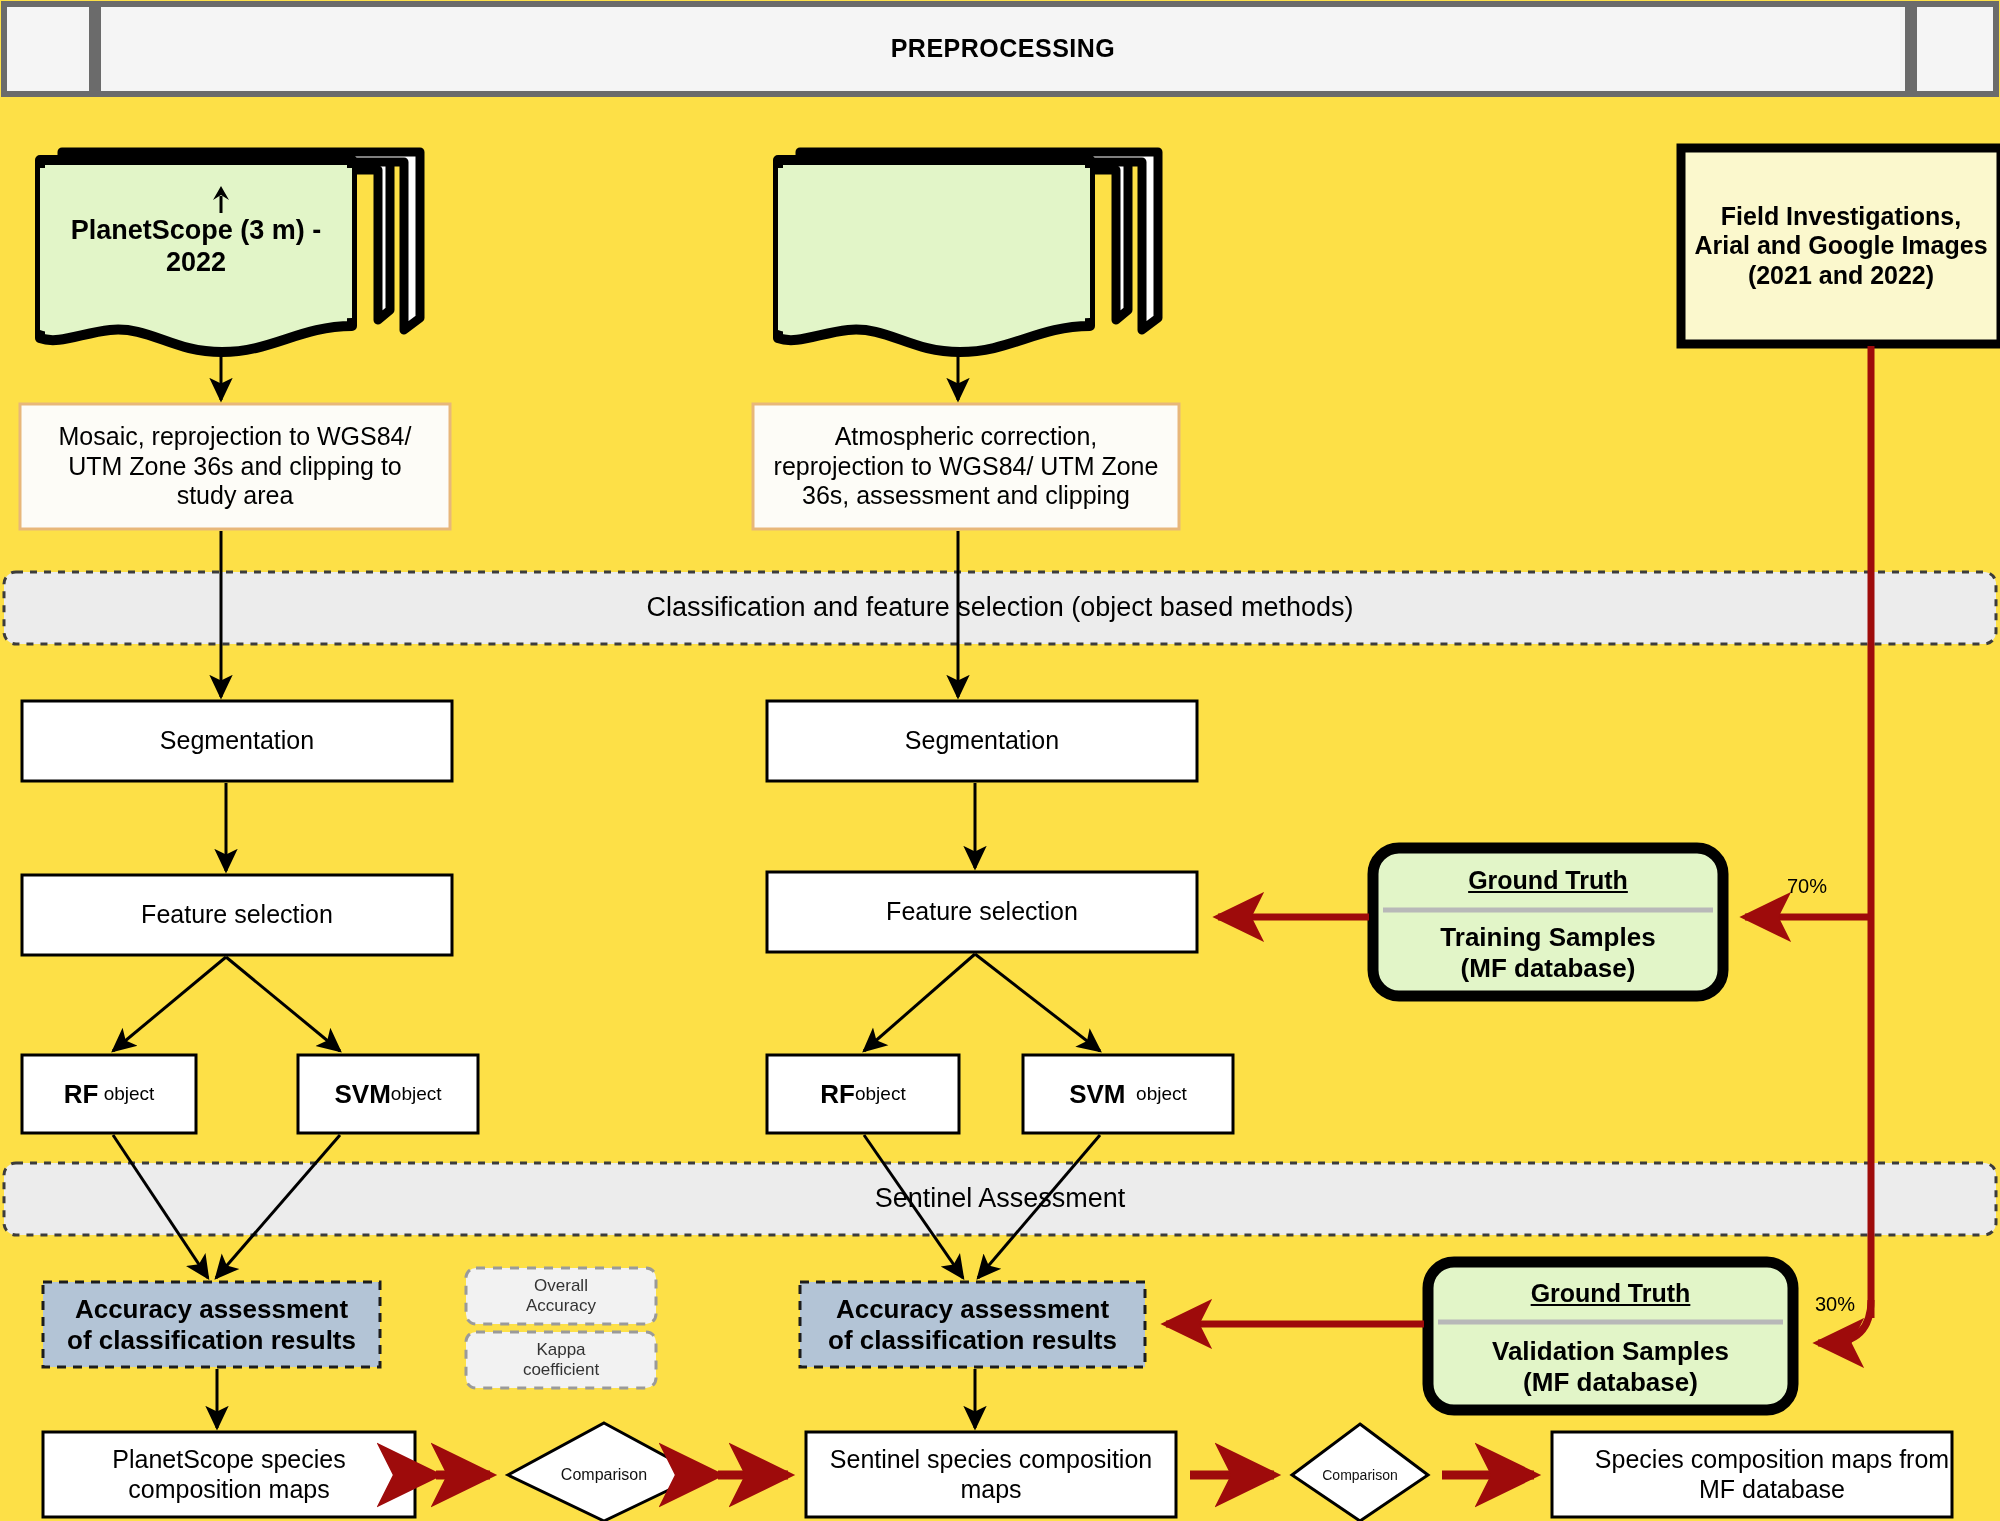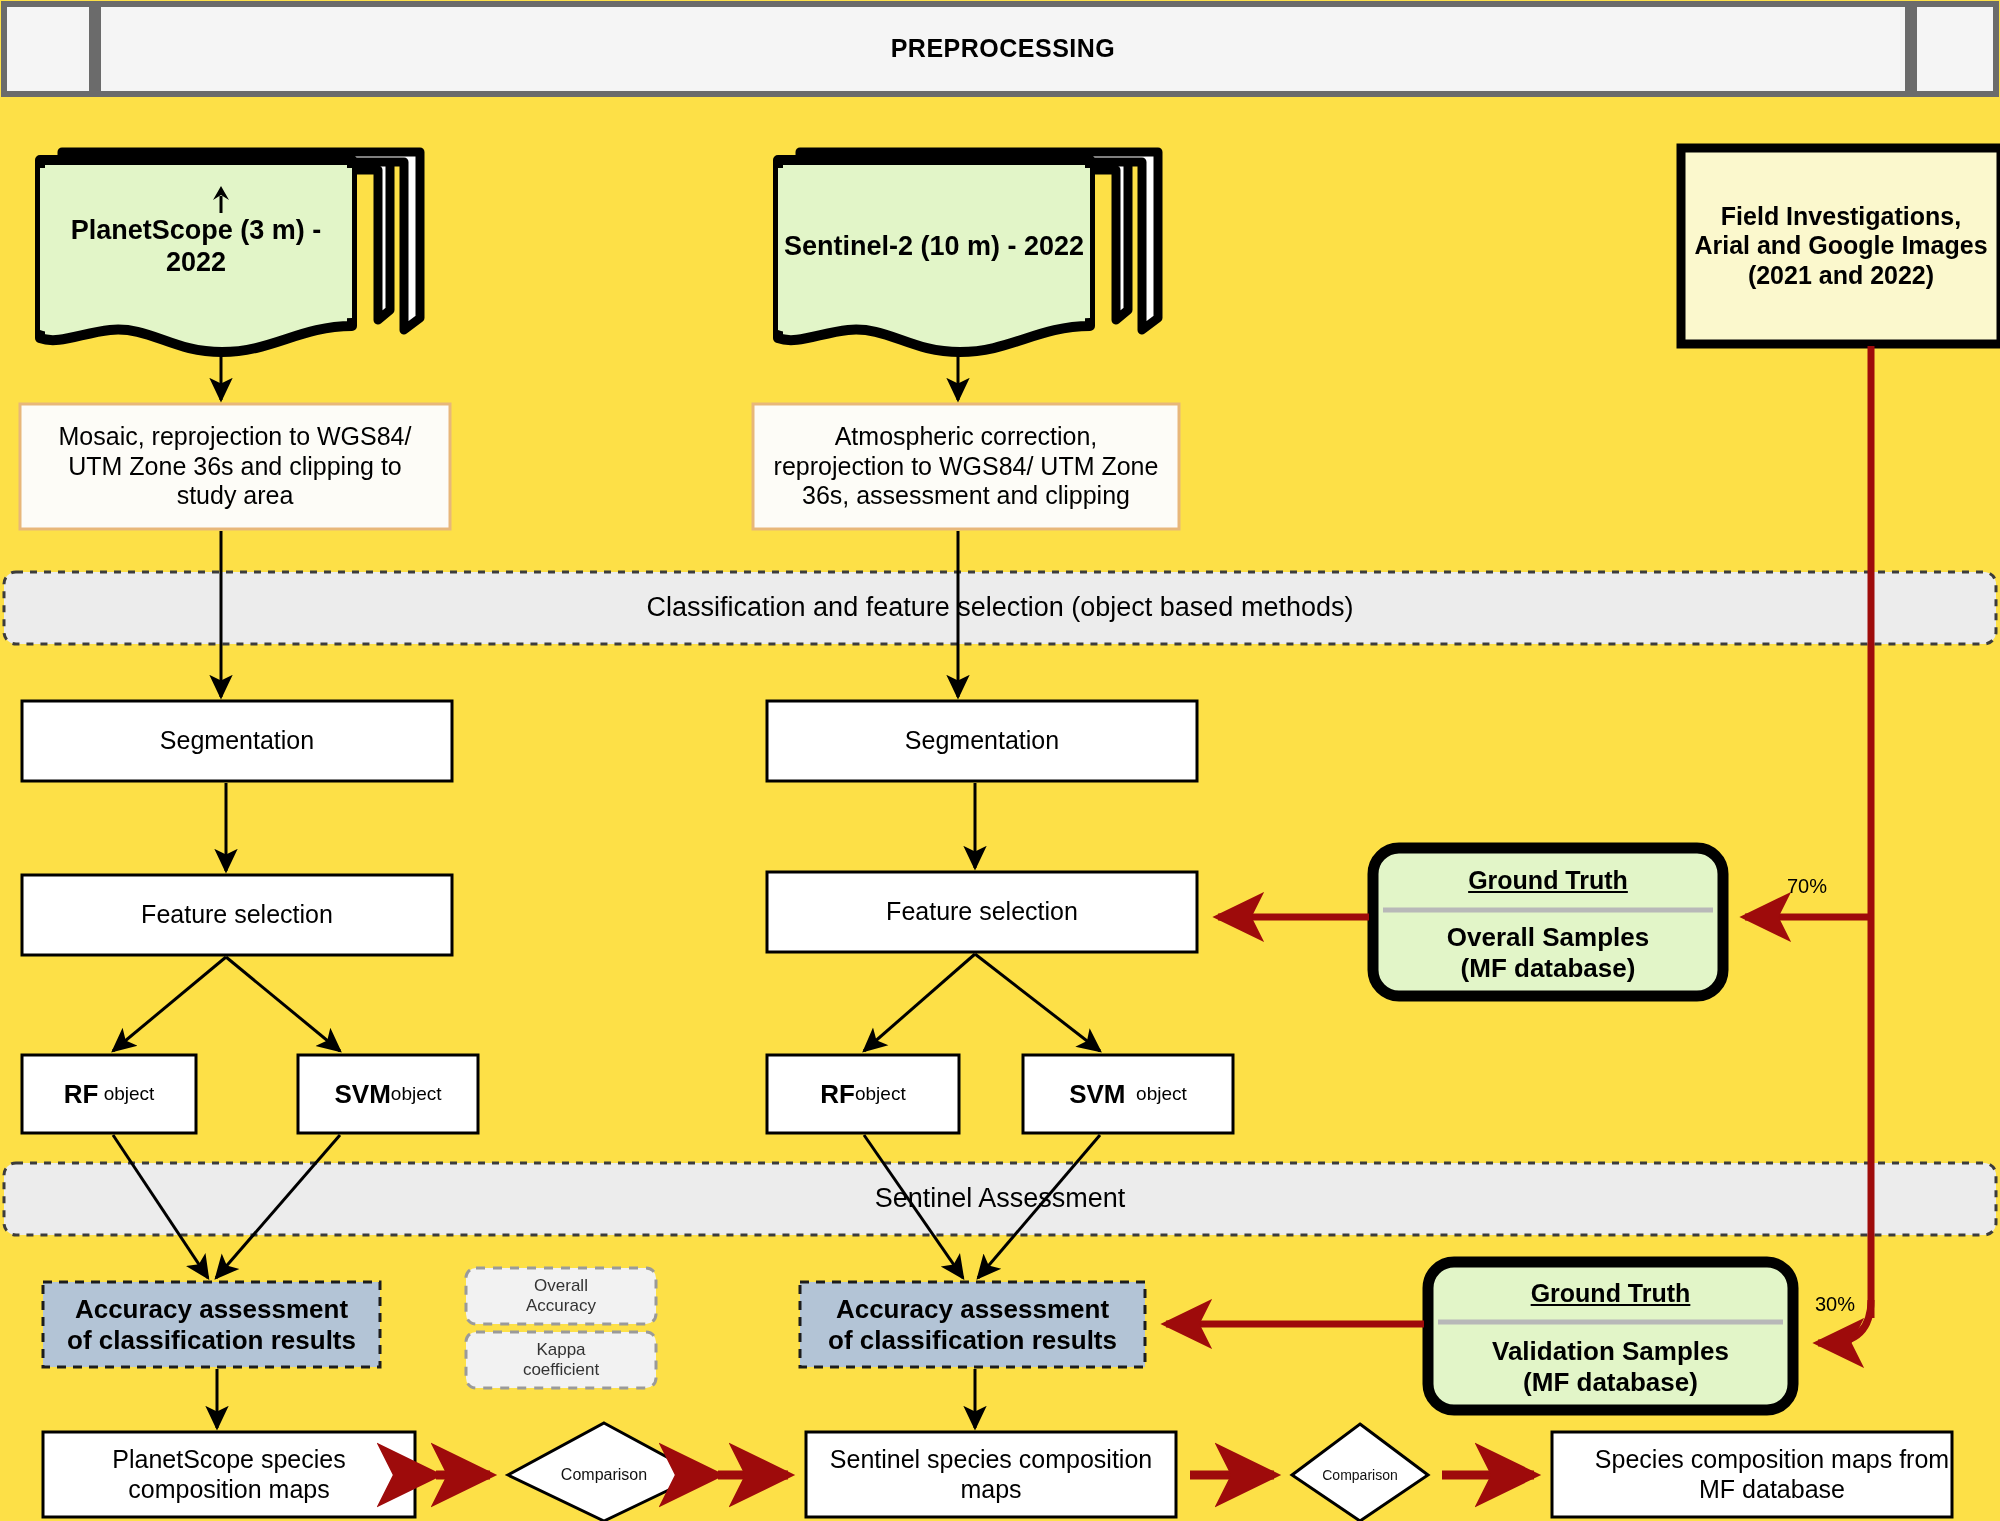--- a/index.html
+++ b/index.html
@@ -163,21 +163,20 @@
       <path d="M718,1475 L788,1475" marker-end="url(#arrRed)" marker-start="url(#arrRed)"></path>
       <path d="M1190,1475 L1274,1475" marker-end="url(#arrRed)"></path>
       <path d="M1442,1475 L1534,1475" marker-end="url(#arrRed)"></path>
     </g>
   </svg>
 
   <div class="node-text t-header" style="left:98px; top:4px; width:1810px; height:90px;">PREPROCESSING</div>
 
   <div class="node-text t-bold" style="left:40px; top:222px; width:312px; height:50px; font-size:27px;">PlanetScope (3 m) - 2022</div>
 
-  <div class="node-text t-bold" style="left:778px; top:222px; width:312px; height:50px; font-size:27px;">Sentinel-2 (10 m) - 2022</div>
 
   <div class="node-text t-bold" style="left:1681px; top:148px; width:320px; height:196px; white-space:pre-line; font-size:25px;">Field Investigations,
 Arial  and Google Images
 (2021 and 2022)</div>
 
   <div class="node-text t-plain" style="left:28px; top:404px; width:414px; height:125px; padding:0 10px;">Mosaic, reprojection to WGS84/ UTM Zone 36s and clipping to study area</div>
 
   <div class="node-text t-plain" style="left:761px; top:404px; width:410px; height:125px; padding:0 12px;">Atmospheric correction, reprojection to WGS84/ UTM Zone 36s, assessment and clipping</div>
 
   <div class="node-text t-band" style="left:4px; top:572px; width:1992px; height:72px;">Classification and feature selection (object based methods)</div>
@@ -206,21 +205,21 @@
     <span class="sub">object</span>
   </div>
 
   <div class="node-text" style="left:1023px; top:1055px; width:210px; height:78px; font-size:26px;">
     <span style="font-weight:bold;">SVM</span>
     <span class="sub-sp">&nbsp;&nbsp;</span>
     <span class="sub">object</span>
   </div>
 
   <div class="node-text t-gt" style="left:1373px; top:855px; width:350px; height:52px;">Ground Truth</div>
-  <div class="node-text t-bold" style="left:1373px; top:914px; width:350px; height:78px; white-space:pre-line;">Overall Samples
+  <div class="node-text t-bold" style="left:1373px; top:914px; width:350px; height:78px; white-space:pre-line;">Training Samples
 (MF database)</div>
 
   <div class="node-text t-pct" style="left:1762px; top:870px; width:90px; height:34px;">70%</div>
 
   <div class="node-text t-band" style="left:4px; top:1163px; width:1992px; height:72px;">Sentinel Assessment</div>
 
   <div class="node-text t-bold" style="left:43px; top:1282px; width:337px; height:85px; white-space:pre-line;">Accuracy assessment
 of classification results</div>
 
   <div class="node-text t-bold" style="left:800px; top:1282px; width:345px; height:85px; white-space:pre-line;">Accuracy assessment

